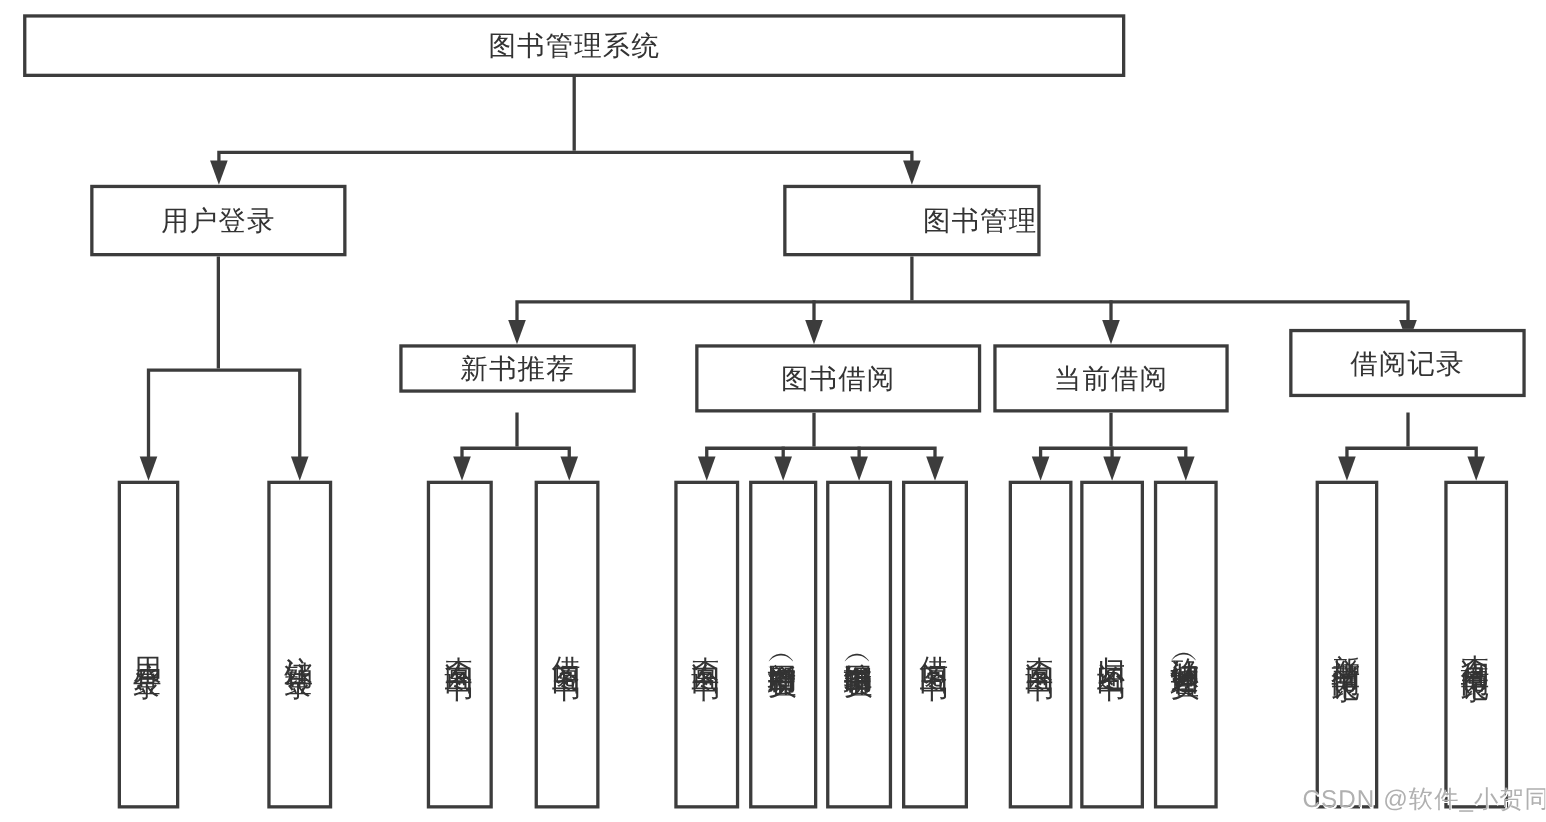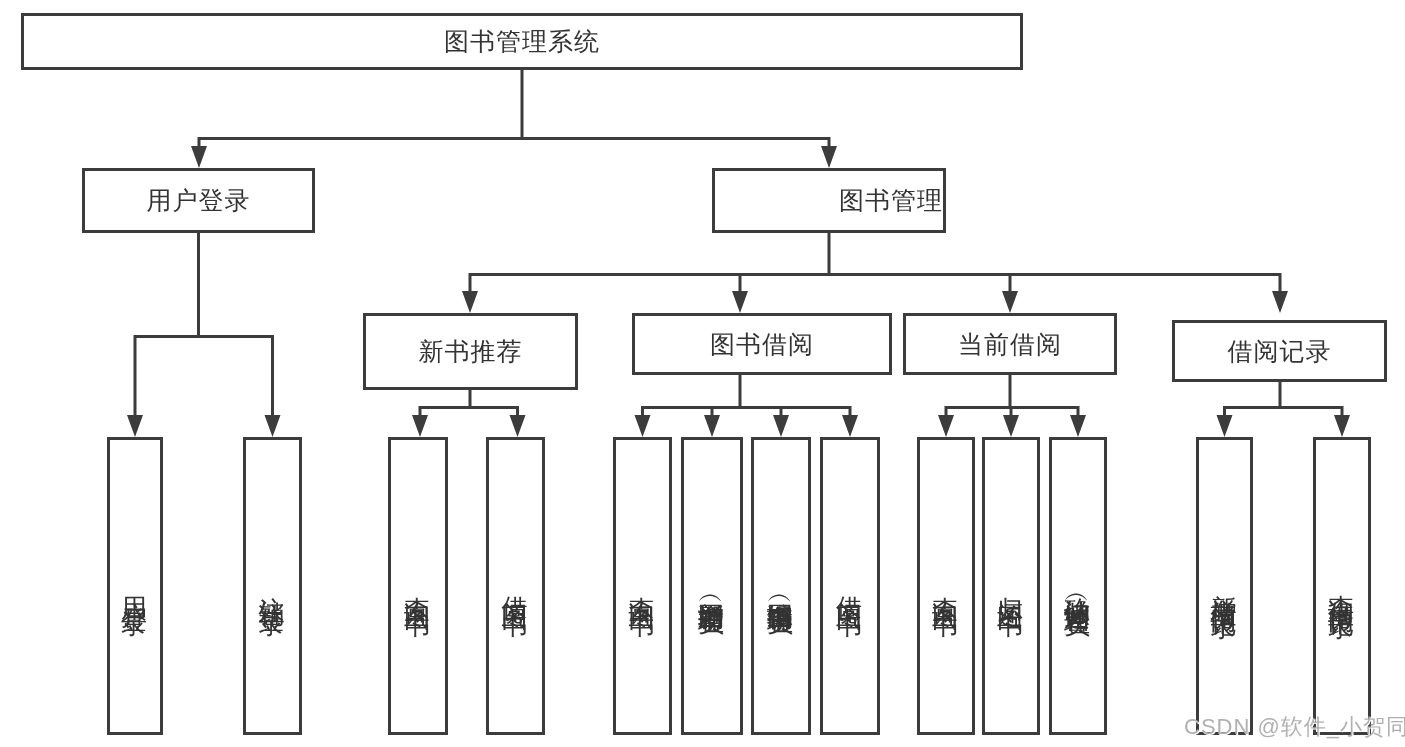--- a/index.html
+++ b/index.html
@@ -122,30 +122,30 @@
     <span class="lbl">图书管理系统</span>
   </div>
 
   <div class="node" style="left:82px;top:168px;width:233px;height:65px;">
     <span class="lbl">用户登录</span>
   </div>
   <div class="node" style="left:712px;top:168px;width:234px;height:65px;justify-content:flex-end;">
     <span class="lbl">图书管理</span>
   </div>
 
-  <div class="node" style="left:363px;top:313px;width:215px;height:77px;">
+  <div class="node" style="left:363px;top:313px;width:215px;height:44px;">
     <span class="lbl">新书推荐</span>
   </div>
   <div class="node" style="left:632px;top:313px;width:260px;height:62px;">
     <span class="lbl">图书借阅</span>
   </div>
   <div class="node" style="left:903px;top:313px;width:214px;height:62px;">
     <span class="lbl">当前借阅</span>
   </div>
-  <div class="node" style="left:1172px;top:320px;width:215px;height:62px;">
+  <div class="node" style="left:1172px;top:299px;width:215px;height:62px;">
     <span class="lbl">借阅记录</span>
   </div>
 
   <div class="node leaf" style="left:107px;top:437px;width:56px;height:298px;">
     <span class="lbl v4">用户登录</span>
   </div>
   <div class="node leaf" style="left:243px;top:437px;width:59px;height:298px;">
     <span class="lbl v4">注销登录</span>
   </div>
 

